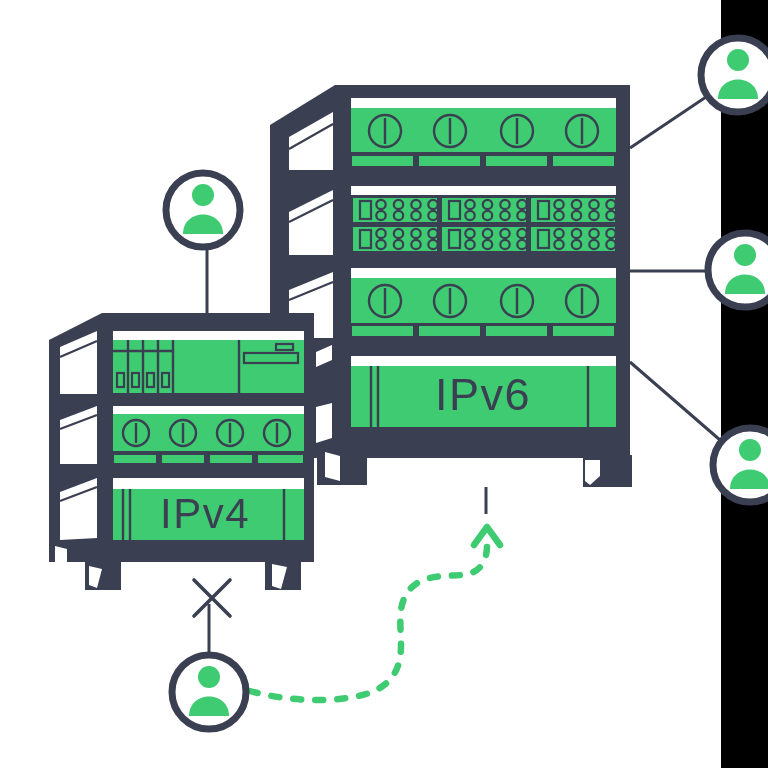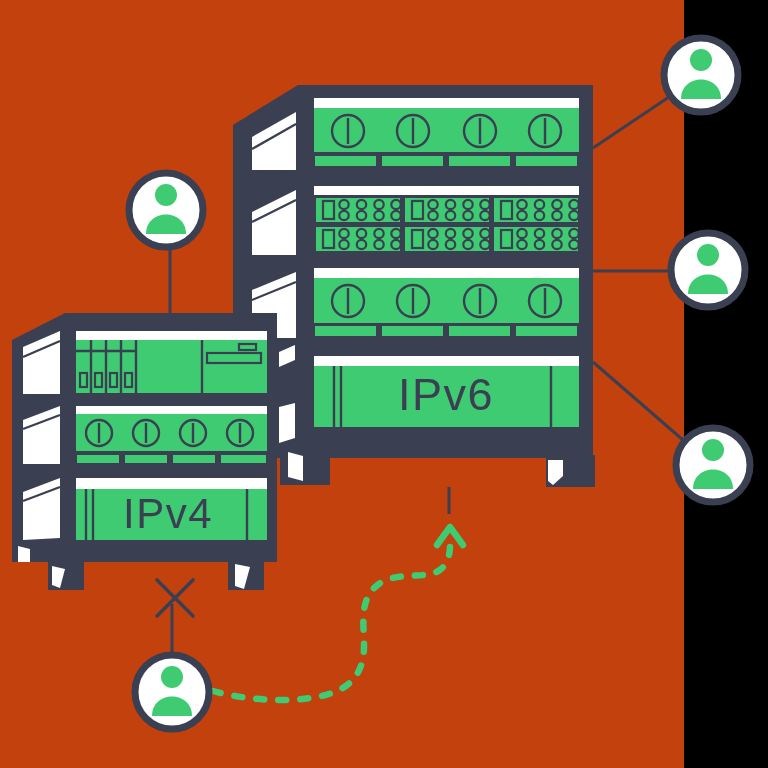--- a/index.html
+++ b/index.html
@@ -1,17 +1,17 @@
 <!DOCTYPE html>
 <html style="--dark: #3A3F52; --green: #3ECB71; --white: #FFFFFF; --arrow: #3ECB71;"><head>
 <meta charset="utf-8">
 <style>
   html,body{margin:0;padding:0;}
   body{width:768px;height:768px;overflow:hidden;background:#000;}
-  .stage{position:relative;width:684px;height:768px;background:#c2410c;}
+  .stage{position:relative;width:684px;height:768px;background:#ffffff;padding-left:37px;}
   svg{display:block;}
   .f-dark{fill:var(--dark);}
   .f-green{fill:var(--green);}
   .f-white{fill:var(--white);}
   .cell{fill:var(--green);stroke:var(--dark);stroke-width:2;}
   .detail{fill:none;stroke:var(--dark);stroke-width:2.4;}
   .detail-thin{fill:none;stroke:var(--dark);stroke-width:2.2;}
   .seg{fill:var(--green);stroke:var(--dark);stroke-width:2;}
   .conn{stroke:var(--dark);stroke-width:3;fill:none;}
   .xmark{stroke:var(--dark);stroke-width:3.6;fill:none;stroke-linecap:round;}

